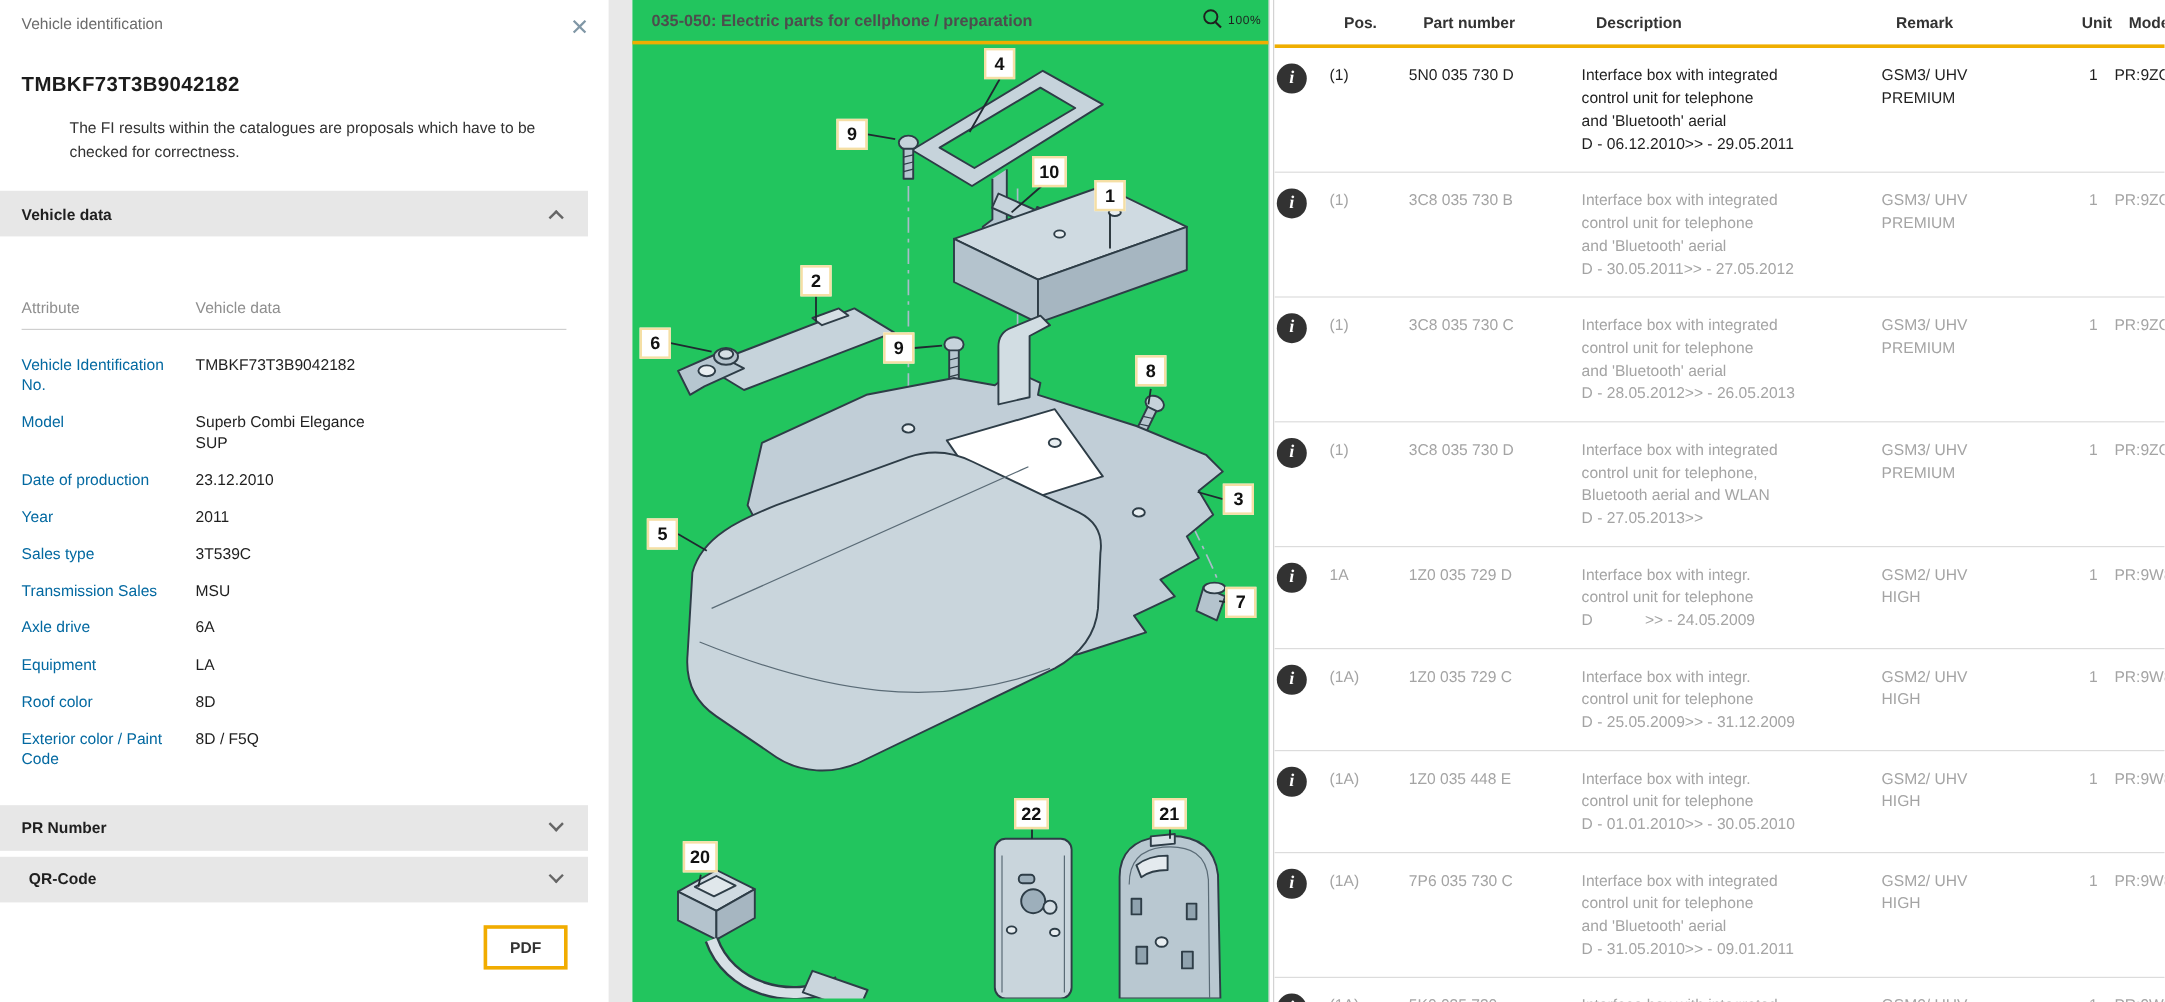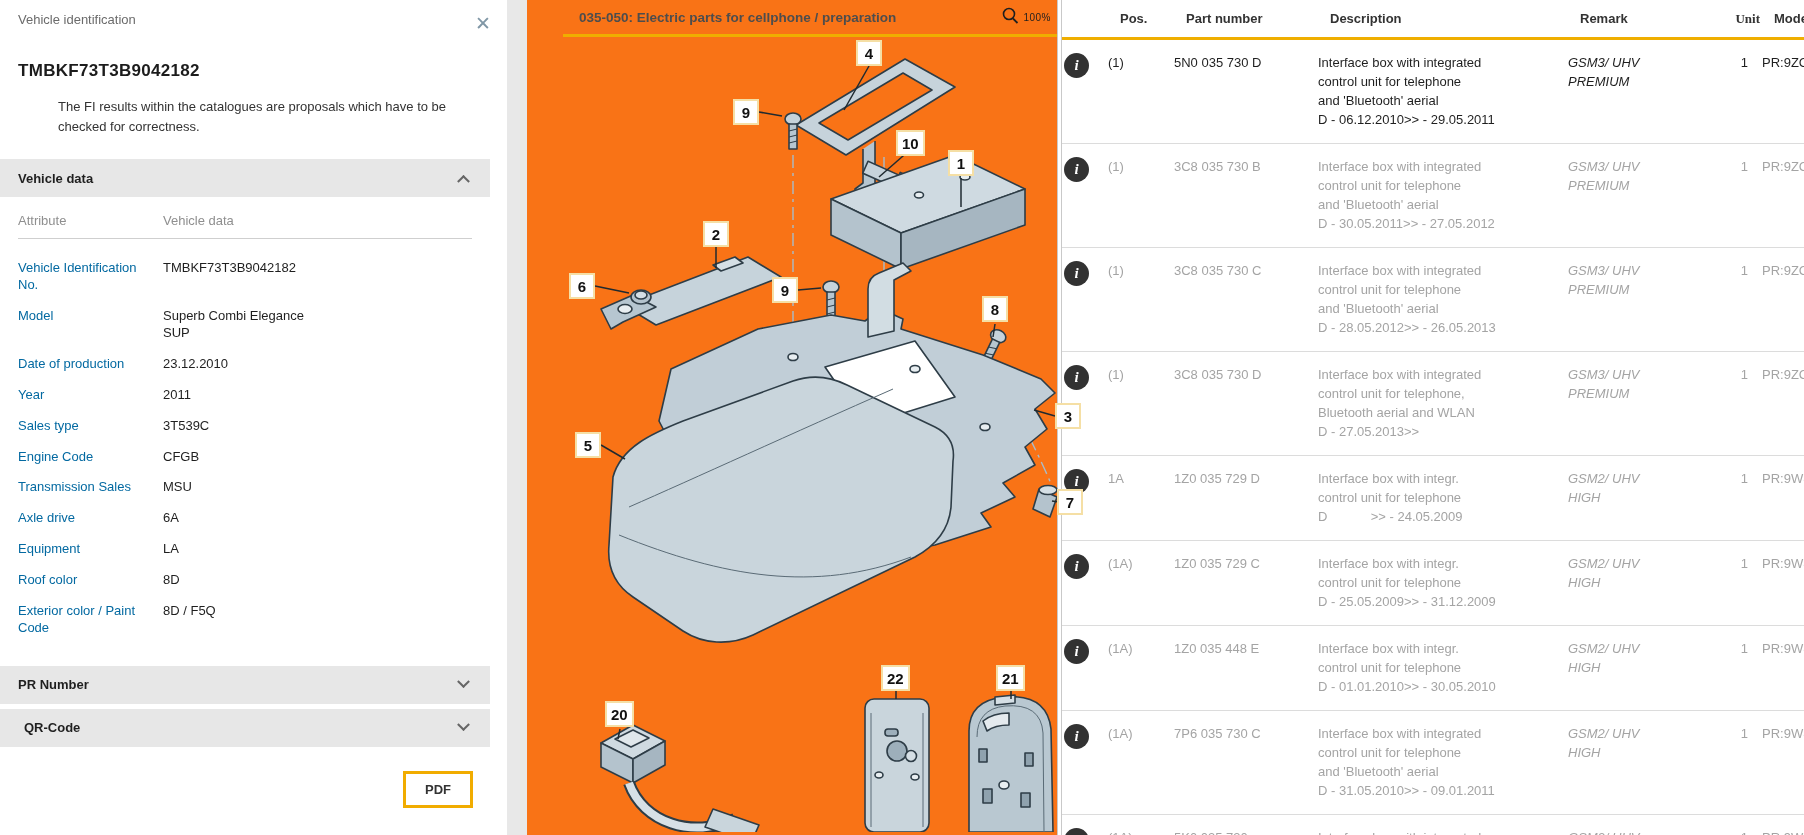--- a/index.html
+++ b/index.html
@@ -14,63 +14,63 @@
   .close-x { font-size:19px; color:#8097a6; cursor:pointer; line-height:1; margin-top:2px; }
   .vin { font-size:17px; font-weight:bold; color:#1c1c1c; padding:28px 18px 0 18px; letter-spacing:.3px; }
   .disclaimer { font-size:13px; color:#333; line-height:1.55; padding:16px 30px 0 18px; width:480px;margin-left:40px; }
   .band { background:#E7E7E7; margin-top:22px; height:38px; display:flex; align-items:center;
     justify-content:space-between; padding:0 22px 0 18px; width:490px; cursor:pointer; }
   .band + .band { margin-top:5px;padding-left:24px; }
   .band-label { font-size:13px; font-weight:bold; color:#1f1f1f; }
   .chev { width:9px; height:9px; border-right:2px solid #666; border-bottom:2px solid #666; display:inline-block; }
   .chev.up { transform:rotate(-135deg) translate(-2px,-2px); }
   .chev.down { transform:rotate(45deg) translate(-2px,-2px); }
-  .attr-table { padding:10px 0 0 18px; width:472px; }
+  .attr-table { padding:10px 0 0 18px; width:472px;margin-top:36px; }
   .attr-hrow { display:grid; grid-template-columns:145px 1fr; font-size:13px; color:#8f8f8f;
     padding:6px 0 10px 0; border-bottom:1px solid #cfcfcf; }
   .attr-body { padding-top:14px; }
   .attr-row { display:grid; grid-template-columns:145px 1fr; font-size:13px; line-height:1.3;
     padding:7px 0; }
   .attr-label { color:#0369a1; padding-right:6px; }
   .attr-value { color:#1f1f1f; white-space:pre-line; }
   .pdf-btn { position:absolute; left:403px; top:771px; width:70px; height:37px; background:#fff;
     border:3px solid #F1AC00; font-family:"Liberation Sans",sans-serif; font-size:13px; font-weight:bold;
     color:#333; cursor:pointer; }
 
   
   .v-scrollstrip { width:20px; height:835px; background:#E8E8E8; flex:0 0 auto; }
 
   
-  .mid-panel { width:530px; height:835px; background:#f97316; flex:0 0 auto; position:relative;padding-left:36px; }
+  .mid-panel { width:530px; height:835px; background:#22c55e; flex:0 0 auto; position:relative; }
   .mid-head { height:37px; display:flex; align-items:center; justify-content:space-between;
     padding:0 6px 0 16px; border-bottom:3px solid #EFAE00; }
   .mid-title { font-size:13.5px; font-weight:bold; color:#4d4d4d; }
   .zoom-ctl { display:flex; align-items:center; gap:1px; cursor:pointer; }
   .zoom-label { font-size:10px; color:#1f1f1f; letter-spacing:.5px; }
   .diagram { position:relative; width:530px; height:795px; }
   .callout { position:absolute; min-width:26px; height:26px; padding:0 4px; background:#fff;
     border:2px solid #F5DFA5; color:#111; font-size:15px; font-weight:bold; display:flex;
     align-items:center; justify-content:center; cursor:pointer; z-index:3; }
 
   
   .v-divider { width:5px; height:835px; flex:0 0 auto; border-left:1px solid #c9c9c9;
     border-right:1px solid #c9c9c9; background:#fff; }
 
   
   .right-panel { flex:1 1 auto; height:835px; background:#fff; overflow:hidden; }
   .parts-grid { display:grid; grid-template-columns:44px 64px 142px 248px 148px 30px 1fr;
     padding-left:12px; column-gap:2px; }
   .parts-head { height:40px; align-items:center; border-bottom:3px solid #EFAE00; }
   .parts-head div { font-size:13px; font-weight:bold; color:#333; }
-  .col-unit { text-align:right;font-family:Liberation Serif, serif; }
+  .col-unit { text-align:right; }
   .part-row { padding:13px 0 14px 0; border-bottom:1px solid #DCDCDC; cursor:pointer; }
   .part-row .cell { font-size:13px; line-height:19px; color:#A4A4A4; }
   .part-row.active .cell { color:#1f1f1f; }
   .desc-line { white-space:pre-wrap; }
-  .remark { white-space:pre-line;font-style:italic; }
+  .remark { white-space:pre-line; }
   .info-icon { width:25px; height:25px; border-radius:50%; background:#323232; color:#fff;
     display:flex; align-items:center; justify-content:center; font-family:"Liberation Serif",serif;
     font-style:italic; font-weight:bold; font-size:15px; cursor:pointer; margin-left:2px; }
   .cell-unit { text-align:right; }
 </style>
 </head>
 <body>
 
 <div class="app">
 
@@ -112,24 +112,20 @@
   <div class="attr-row">
     <div class="attr-label">Year</div>
     <div class="attr-value">2011</div>
   </div>
 
   <div class="attr-row">
     <div class="attr-label">Sales type</div>
     <div class="attr-value">3T539C</div>
   </div>
 
-  <div class="attr-row">
-    <div class="attr-label">Engine Code</div>
-    <div class="attr-value">CFGB</div>
-  </div>
 
   <div class="attr-row">
     <div class="attr-label">Transmission Sales</div>
     <div class="attr-value">MSU</div>
   </div>
 
   <div class="attr-row">
     <div class="attr-label">Axle drive</div>
     <div class="attr-value">6A</div>
   </div>

